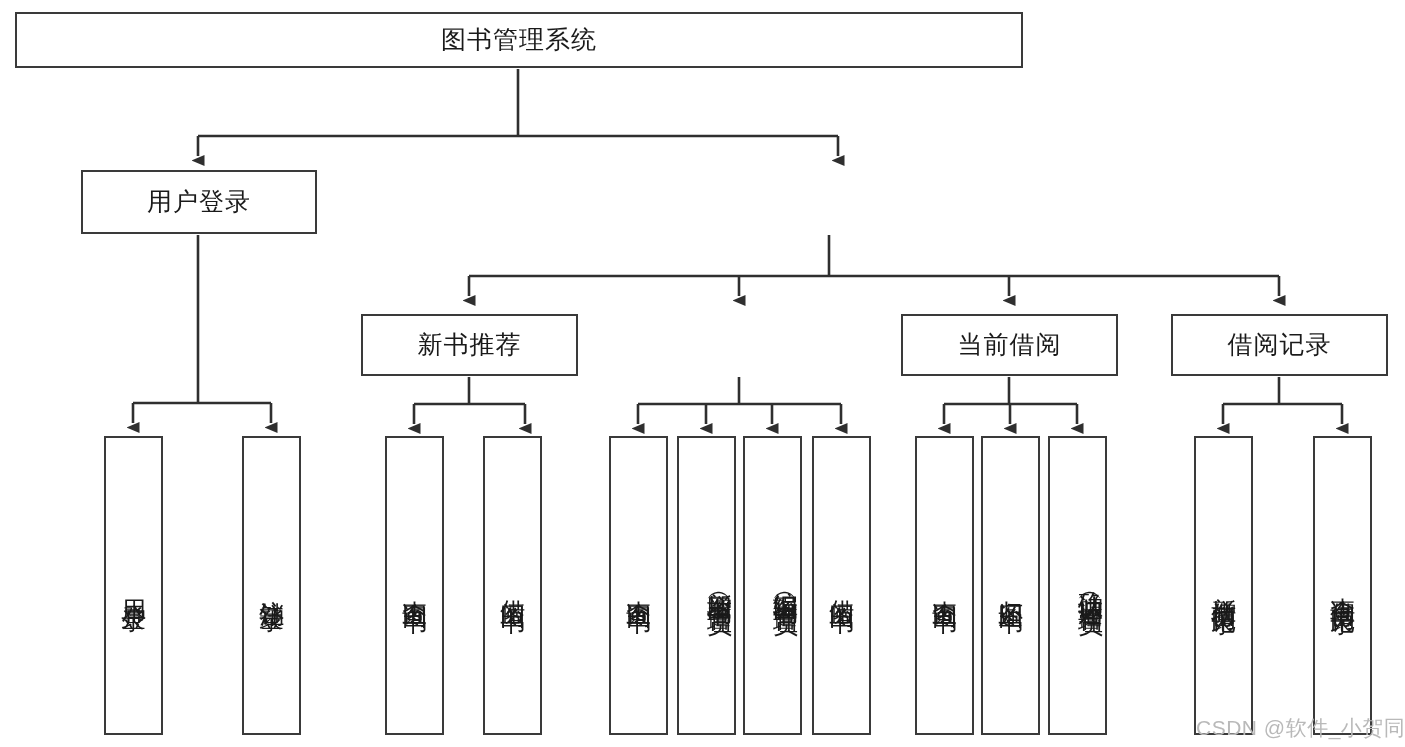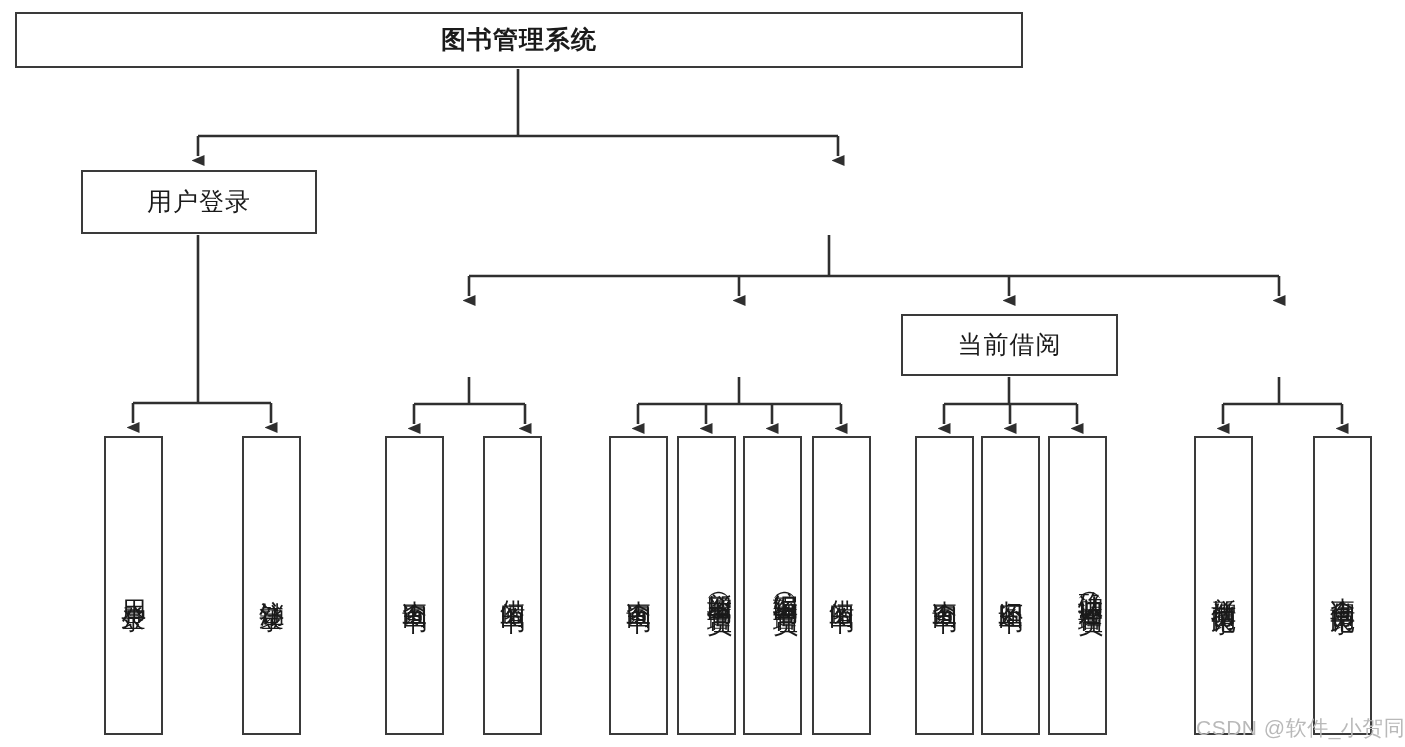--- a/index.html
+++ b/index.html
@@ -113,25 +113,27 @@
       <path d="M1010,404 L1010,424" marker-end="url(#arrow)"></path>
       <path d="M1077,404 L1077,424" marker-end="url(#arrow)"></path>
 
       <path d="M1279,377 L1279,404"></path>
       <path d="M1223,404 L1342,404"></path>
       <path d="M1223,404 L1223,424" marker-end="url(#arrow)"></path>
       <path d="M1342,404 L1342,424" marker-end="url(#arrow)"></path>
     </g>
   </svg>
 
-  <div class="node node-h" style="left:15px; top:12px; width:1008px; height:56px;font-weight:bold;">图书管理系统</div>
+  <div class="node node-h" style="left:15px; top:12px; width:1008px; height:56px;">图书管理系统</div>
 
   <div class="node node-h" style="left:81px; top:170px; width:236px; height:64px;">用户登录</div>
 
+  <div class="node node-h" style="left:361px; top:314px; width:217px; height:62px;">新书推荐</div>
   <div class="node node-h" style="left:901px; top:314px; width:217px; height:62px;text-align:center;">当前借阅</div>
+  <div class="node node-h" style="left:1171px; top:314px; width:217px; height:62px;">借阅记录</div>
 
   <div class="node node-v anchor-mid" style="left:104px; top:436px; width:59px; height:299px;">用户登录</div>
   <div class="node node-v anchor-mid" style="left:242px; top:436px; width:59px; height:299px;">注销登录</div>
 
   <div class="node node-v anchor-mid" style="left:385px; top:436px; width:59px; height:299px;">查询图书</div>
   <div class="node node-v anchor-mid" style="left:483px; top:436px; width:59px; height:299px;">借阅图书</div>
 
   <div class="node node-v anchor-mid" style="left:609px; top:436px; width:59px; height:299px;">查询图书</div>
   <div class="node node-v anchor-top" style="left:677px; top:436px; width:59px; height:299px;">新增图书（管理员）</div>
   <div class="node node-v anchor-top" style="left:743px; top:436px; width:59px; height:299px;">编辑图书（管理员）</div>

